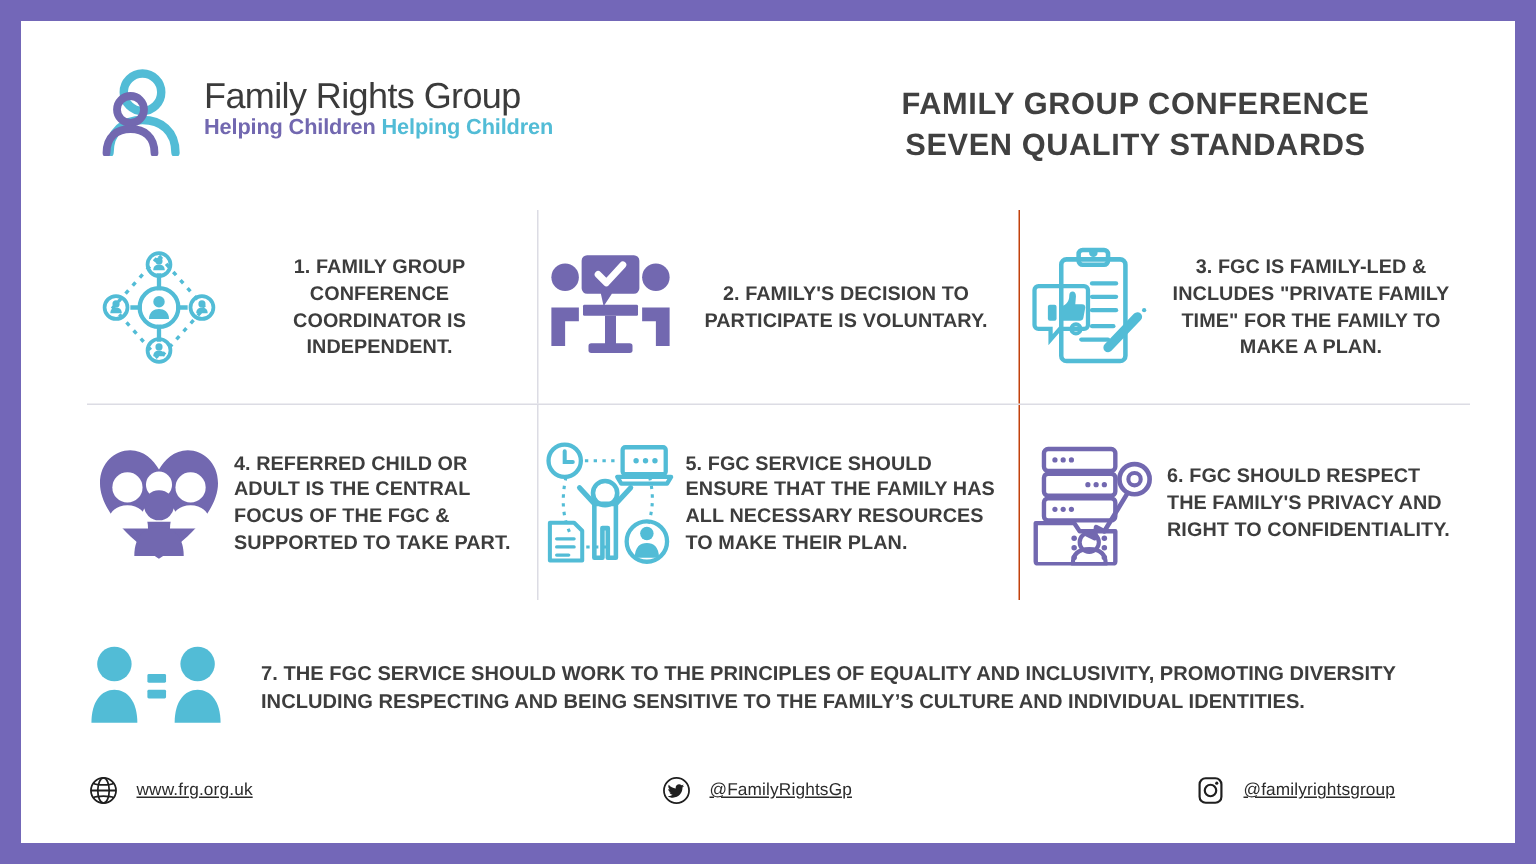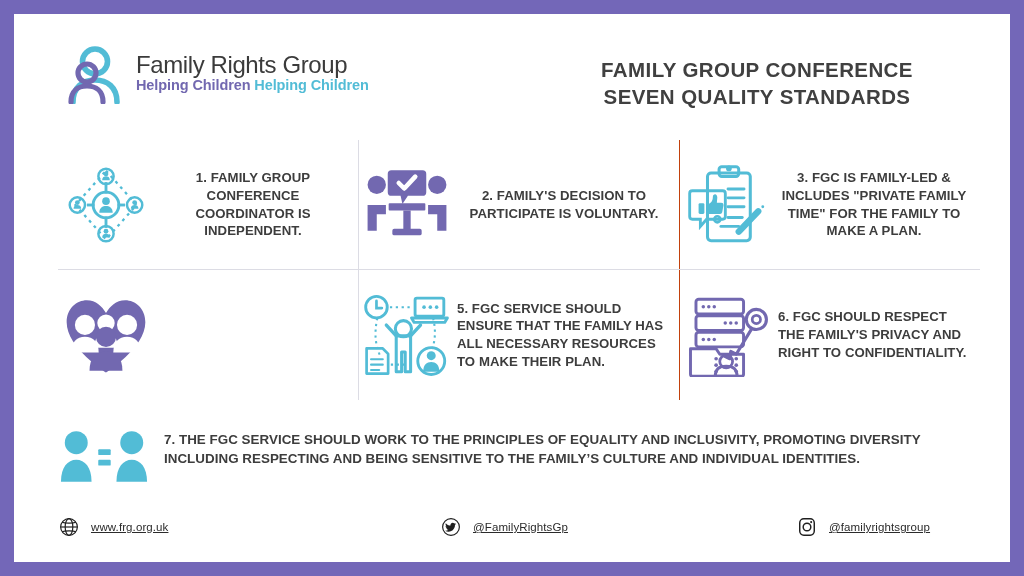--- a/index.html
+++ b/index.html
@@ -126,22 +126,22 @@
     letter-spacing: 0.05px;
   }
 
   
   .wide-item {
     position: absolute;
     top: 398px;
     left: 44px;
     width: 922px;
     display: flex;
-    align-items: flex-start;
-    gap: 14px;
+    align-items: center;
+    gap: 24px;
     padding-top: 16px;
   }
   .wide-icon { flex: 0 0 auto; width: 92px; height: 58px; display: flex; align-items: center; justify-content: center; }
   .wide-text {
     flex: 1 1 auto;
     font-size: 13.4px;
     font-weight: bold;
     color: #3d3d3d;
     line-height: 1.45;
     letter-spacing: 0.02px;
@@ -313,20 +313,21 @@
                 <path d="M55 62 C55 51 61 45 70 45 C79 45 85 51 85 62 Z"></path>
                 <circle cx="47" cy="30" r="9.5"></circle>
                 <path d="M34 57 C34 47 39 42 47 42 C55 42 60 47 60 57 Z"></path>
               </g>
               <g fill="#7268b0">
                 <circle cx="47" cy="45" r="11"></circle>
                 <path d="M29 82 C29 68 36 61 47 61 C58 61 65 68 65 82 Z"></path>
               </g>
             </svg>
           </span>
+          <span class="cell-text">4. REFERRED CHILD OR ADULT IS THE CENTRAL FOCUS OF THE FGC &amp; SUPPORTED TO TAKE PART.</span>
         </div>
 
         <div class="cell c2">
           <span class="cell-icon">
             <svg viewBox="0 0 98 94" width="90" height="88">
               <g fill="none" stroke="#52bcd6" stroke-width="2.3" stroke-dasharray="2.5 4">
                 <path d="M30 16 h22"></path>
                 <path d="M16 28 C12 46 14 60 20 72"></path>
                 <path d="M31 80 h16"></path>
                 <path d="M78 28 C82 44 80 58 74 70"></path>

